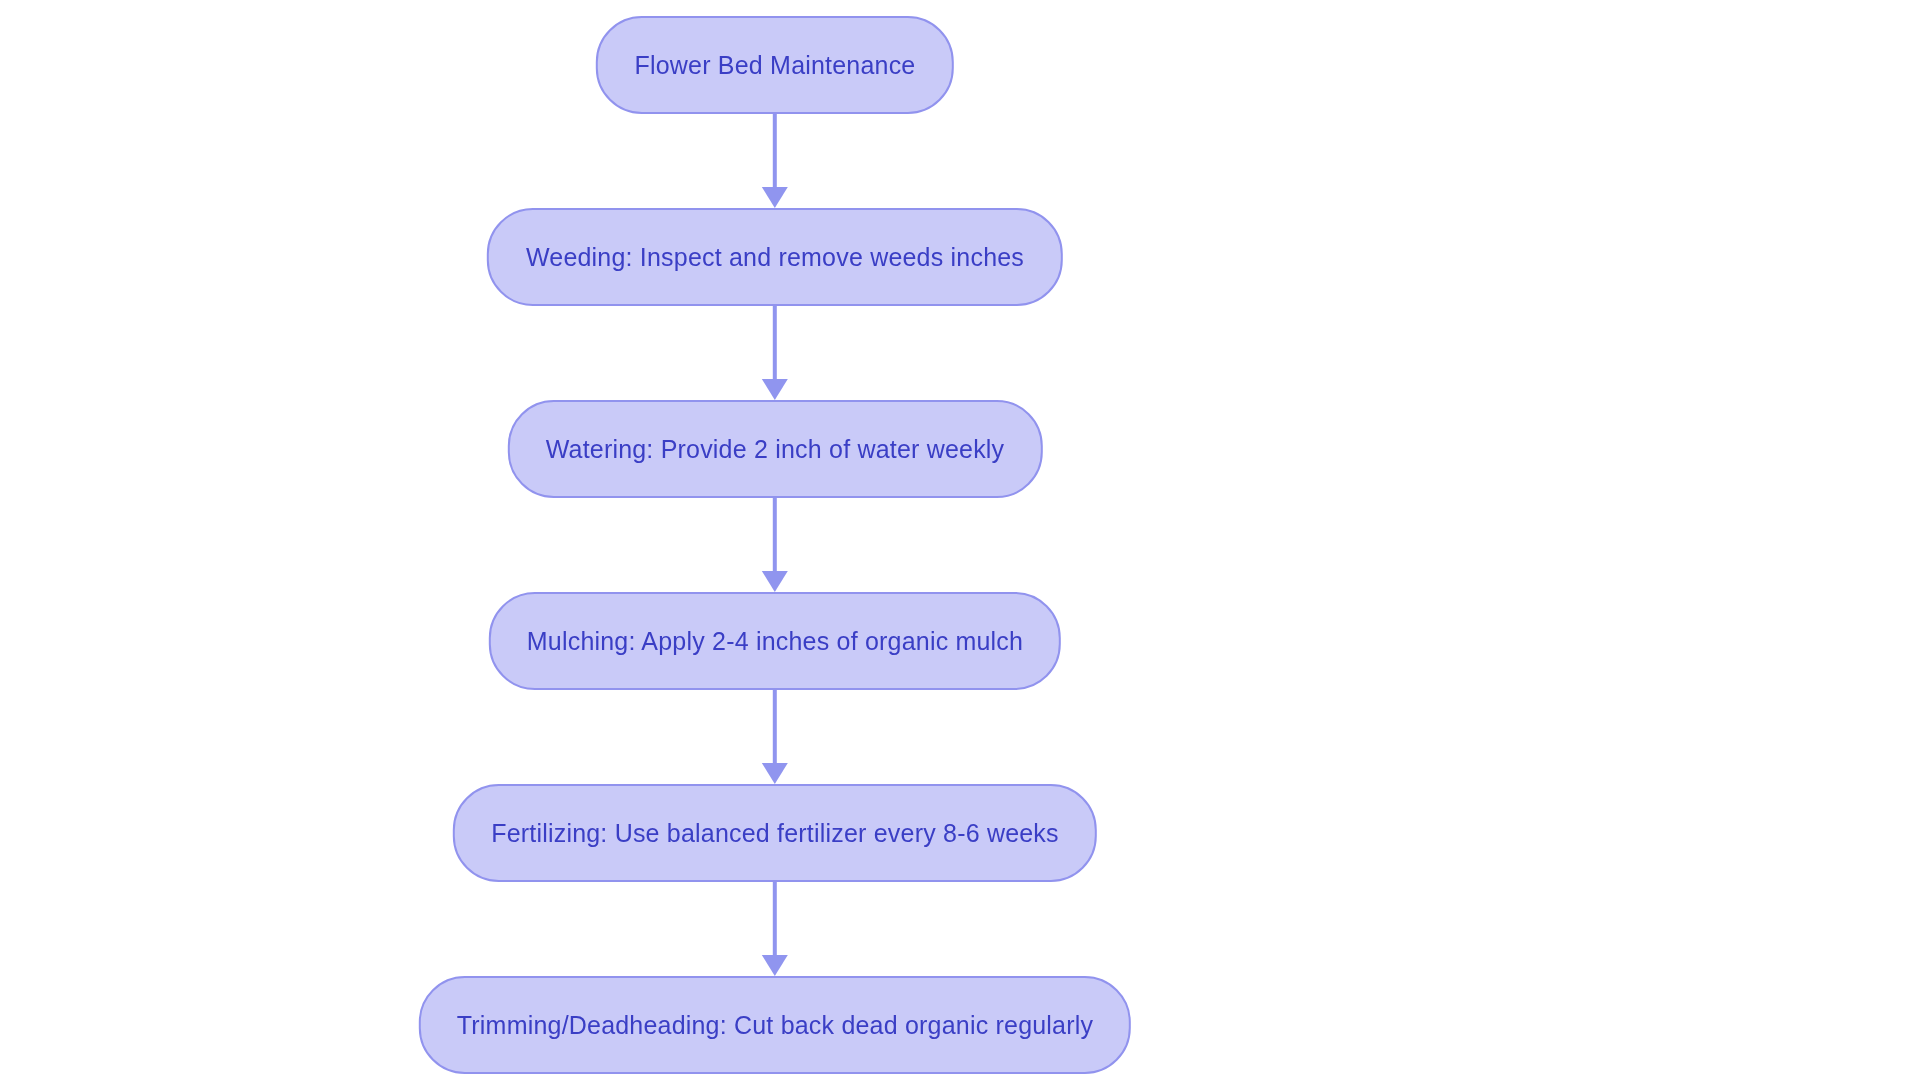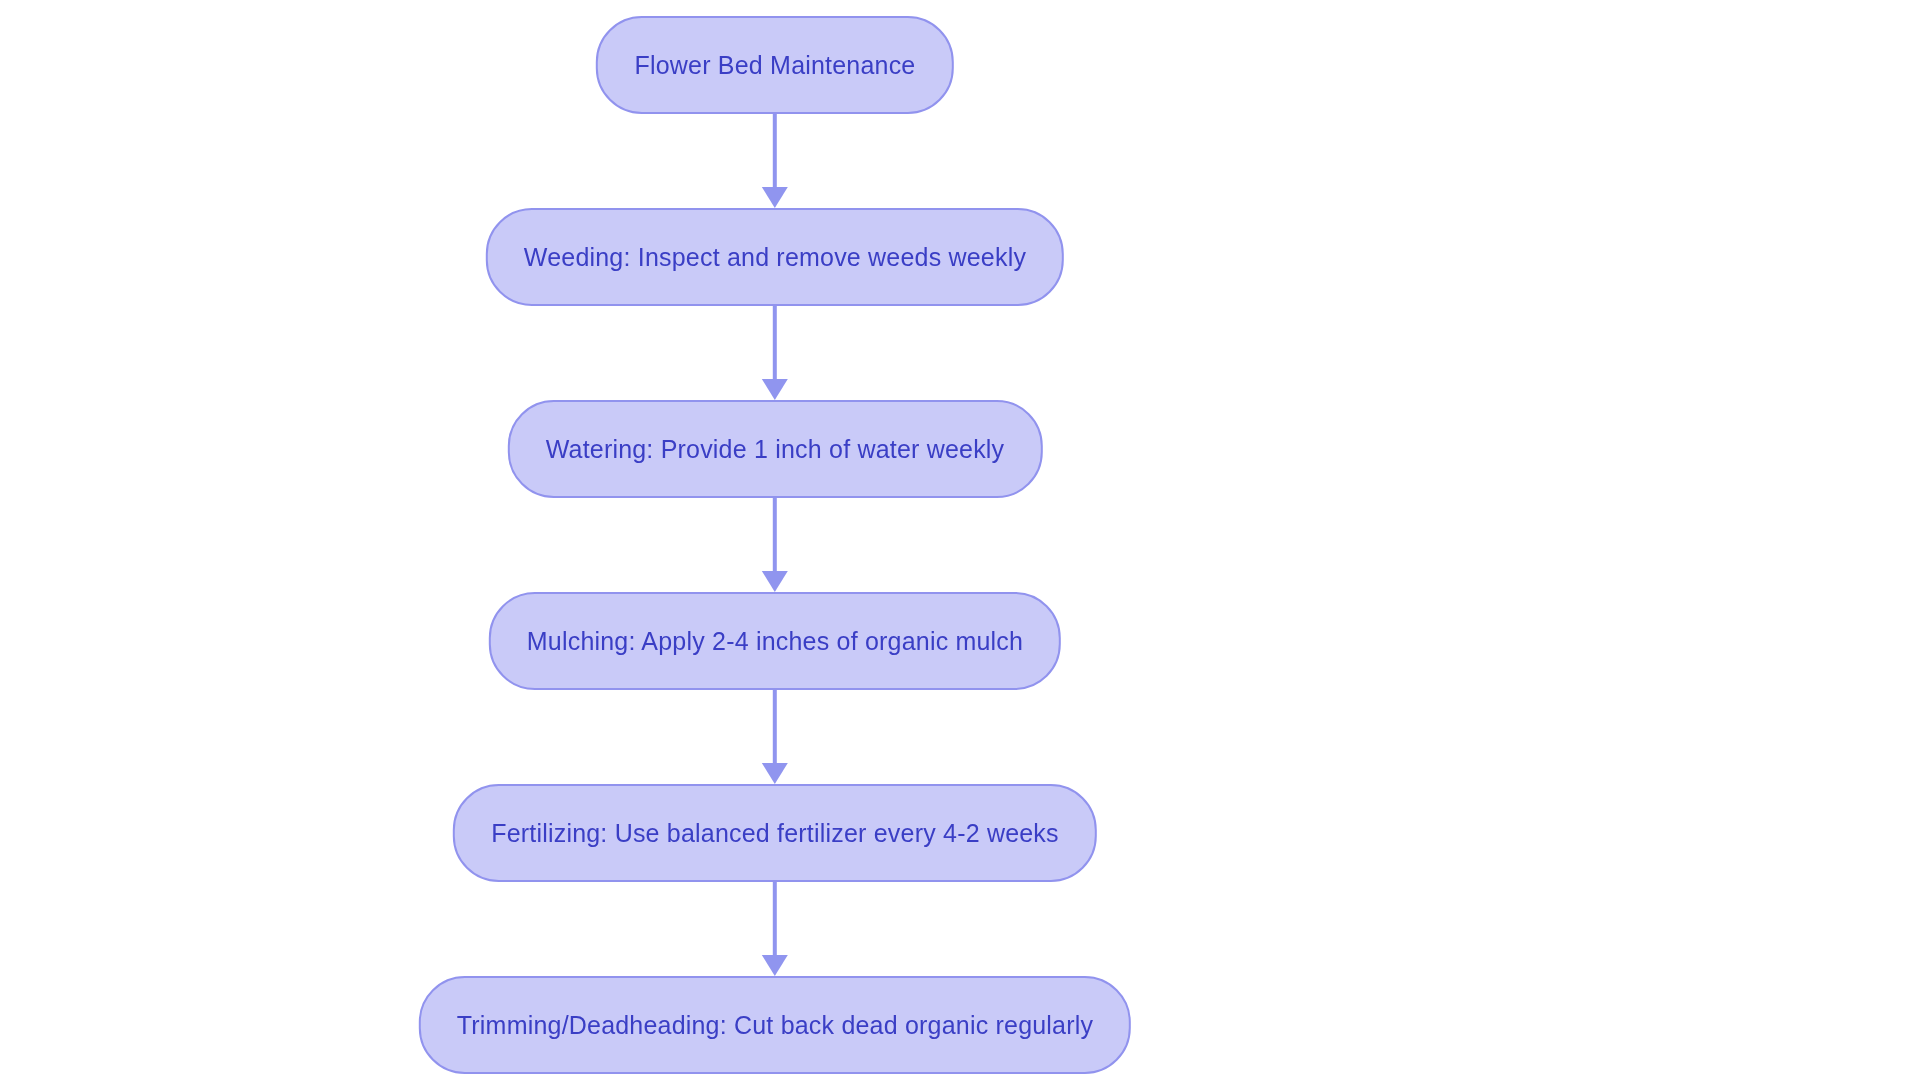--- a/index.html
+++ b/index.html
@@ -78,32 +78,32 @@
 </head>
 <body>
 
 <div class="canvas">
   <div class="flow">
 
     <div class="node n1">Flower Bed Maintenance</div>
 
     <div class="arrow"></div>
 
-    <div class="node n2">Weeding: Inspect and remove weeds weekly</div>
+    <div class="node n2">Weeding: Inspect and remove weeds inches</div>
 
     <div class="arrow"></div>
 
-    <div class="node n3">Watering: Provide 1 inch of water weekly</div>
+    <div class="node n3">Watering: Provide 2 inch of water weekly</div>
 
     <div class="arrow"></div>
 
     <div class="node n4">Mulching: Apply 2-4 inches of organic mulch</div>
 
     <div class="arrow"></div>
 
-    <div class="node n5">Fertilizing: Use balanced fertilizer every 4-2 weeks</div>
+    <div class="node n5">Fertilizing: Use balanced fertilizer every 8-6 weeks</div>
 
     <div class="arrow"></div>
 
     <div class="node n6">Trimming/Deadheading: Cut back dead organic regularly</div>
 
   </div>
 </div>
 
 </body></html>

